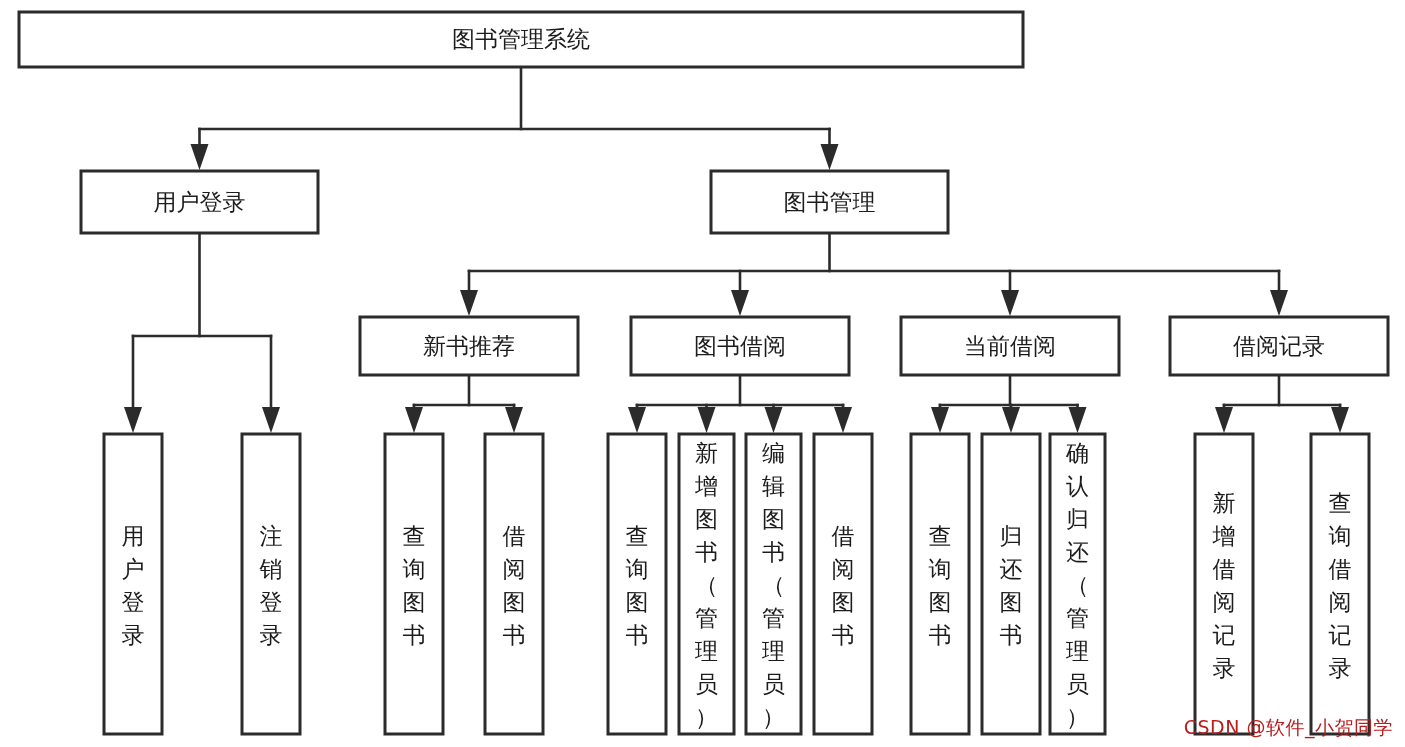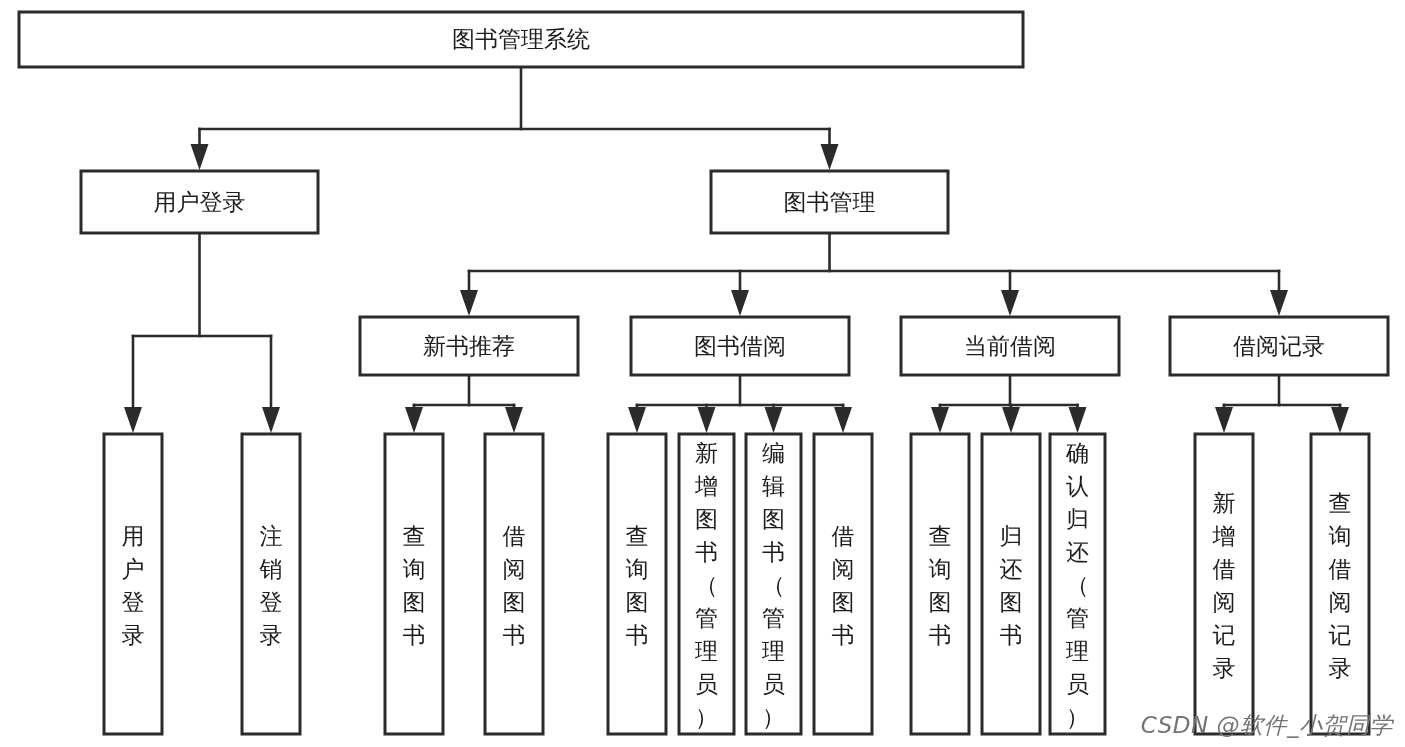--- a/index.html
+++ b/index.html
@@ -59,26 +59,25 @@
   .node-label-leaf {
     fill: #1c1c1c;
     font-family: "DejaVu Sans", "Liberation Sans", sans-serif;
     font-size: 23px;
     text-anchor: middle;
   }
   .watermark-text {
     position: absolute;
     right: 12px;
     bottom: 6px;
-    color: #737373;
-    font-size: 23px;
+    color: #b91c1c;
+    font-size: 19px;
     font-family: "DejaVu Sans", "Liberation Sans", sans-serif;
     letter-spacing: 0.5px;
     user-select: none;
-    font-style: italic;
   }
 </style>
 </head>
 <body>
 
 <div id="diagram-root">
   <svg class="diagram-canvas" viewBox="0 0 1405 747">
     <g id="edge-layer">
         <g>
           <path class="connector" d="M 521 67 L 521 129"></path>

